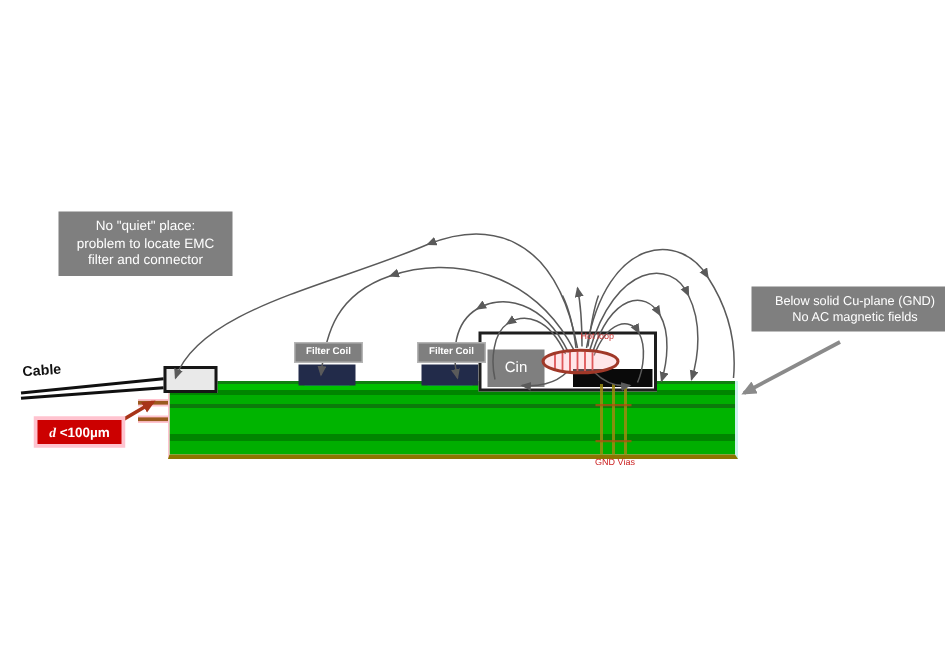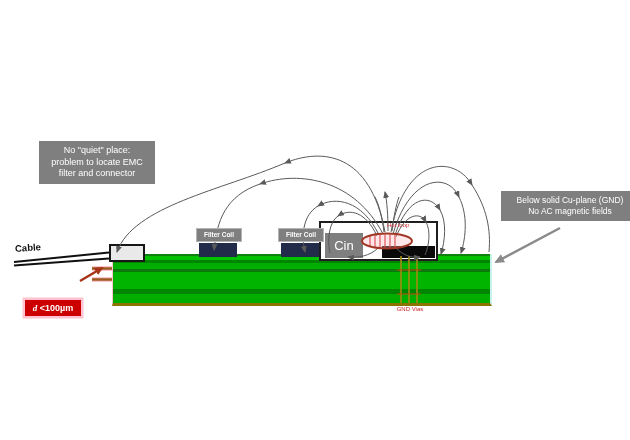--- a/index.html
+++ b/index.html
@@ -33,21 +33,21 @@
   .pad{height:3px;background:var(--c-pad_teal);z-index:2;}
   #pad1{left:203px;top:254px;width:30px;}
   #pad2{left:285px;top:254px;width:30px;}
   #pad3{left:327px;top:255px;width:14px;}
   #pad4{left:424px;top:255px;width:12px;}
 
   
   #shield{left:319px;top:221px;width:115px;height:36px;background:var(--c-shield_white);
           border:2px solid #1E1E1E;z-index:3;}
   #cin{left:325px;top:233px;width:38px;height:25px;background:var(--c-box_gray);
-       color:#fff;font-size:13px;text-align:center;line-height:25px;z-index:4;}
+       color:#fff;font-size:10px;text-align:center;line-height:25px;z-index:4;}
   #ic{left:382px;top:246px;width:53px;height:12px;background:var(--c-ic_black);z-index:4;}
 
   
   #pcb{left:112px;top:254px;width:377px;height:49px;z-index:1;
        border-left:1.5px solid var(--c-glow_pink);
        border-right:2px solid #C9F2EA;
        border-bottom:3px solid var(--c-pcb_edge_olive);
        background:linear-gradient(to bottom,
           #117F11 0px,#117F11 2px,
           #00C000 2px,#00C000 6px,
@@ -57,21 +57,21 @@
           #00B400 18px,#00B400 35px,
           var(--c-pcb_green_dark) 35px,var(--c-pcb_green_dark) 40px,
           var(--c-pcb_green) 40px,var(--c-pcb_green) 49px);}
 
   
   #hotloop-label{left:387px;top:222px;font-size:6px;color:#CC3333;z-index:6;}
   #gndvias-label{left:385px;top:306px;width:50px;text-align:center;font-size:6px;
                  color:#CC2222;z-index:6;}
   #d-box{left:25px;top:280px;width:56px;height:16px;background:var(--c-alert_red);
          color:#fff;font-size:9px;font-weight:bold;text-align:center;line-height:16px;
-         box-shadow:0 0 0 2.5px var(--c-glow_pink);z-index:6;margin-top:20px;}
+         box-shadow:0 0 0 2.5px var(--c-glow_pink);z-index:6;}
   #d-box i{font-family:"Liberation Serif", serif;}
 
   
   #overlay{left:0;top:0;width:630px;height:440px;z-index:5;pointer-events:none;}
   .fieldline{fill:none;stroke:var(--c-fieldline_gray);stroke-width:1;}
   .via{stroke:#9C8C10;stroke-width:2;opacity:.85;}
   .via-h{stroke:#B05010;stroke-width:1.5;opacity:.75;}
   .glowline{stroke:var(--c-glow_pink);stroke-width:5;}
   .trace{stroke:var(--c-trace_brown);stroke-width:2.5;}
   .cable{stroke:#101010;stroke-width:2;}

